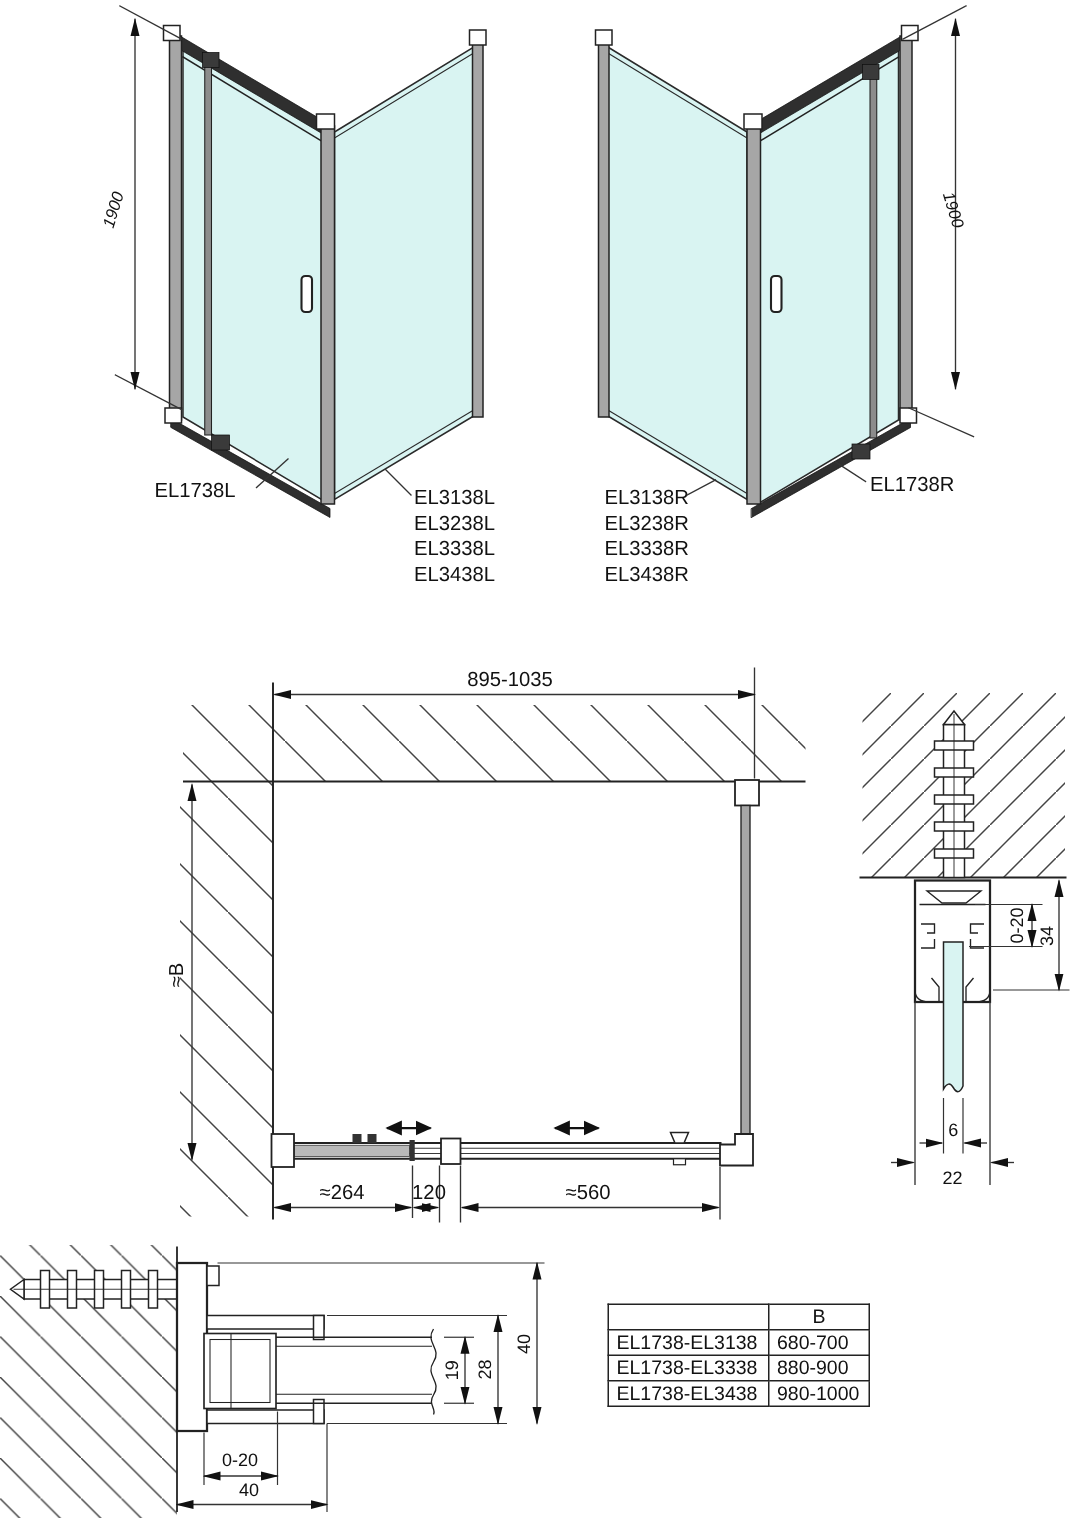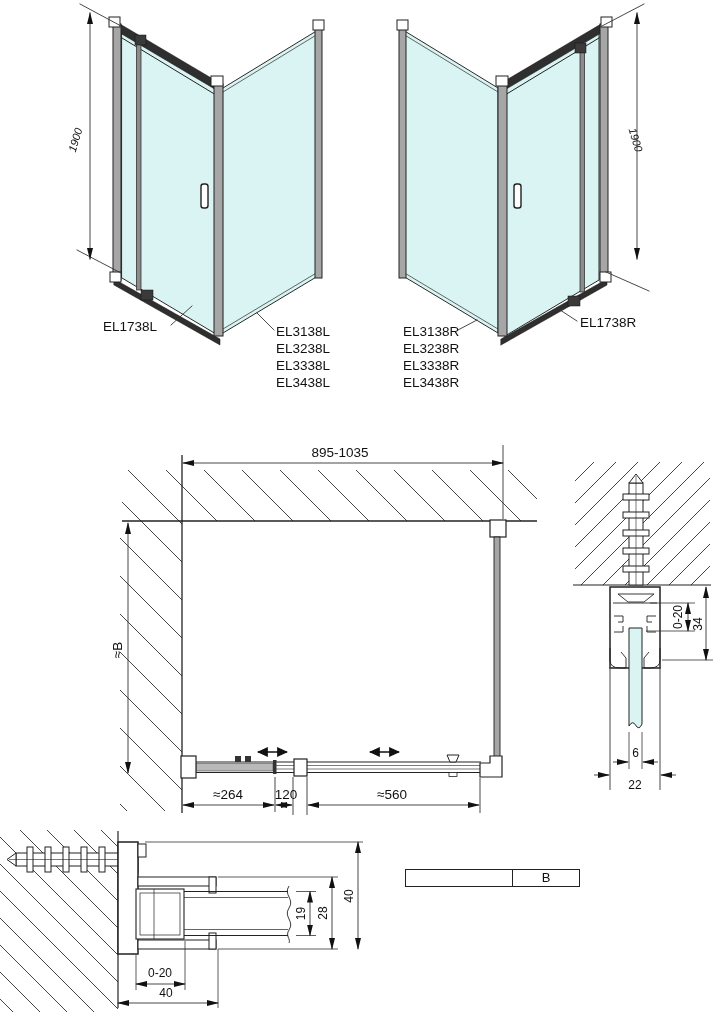--- a/index.html
+++ b/index.html
@@ -312,16 +312,28 @@
 </svg>
 
 <table class="sizes">
   <thead>
     <tr>
       <th class="c1"></th>
       <th class="c2">B</th>
     </tr>
   </thead>
   <tbody>
+    <tr>
+      <td>EL1738-EL3138</td>
+      <td>680-700</td>
+    </tr>
+    <tr>
+      <td>EL1738-EL3338</td>
+      <td>880-900</td>
+    </tr>
+    <tr>
+      <td>EL1738-EL3438</td>
+      <td>980-1000</td>
+    </tr>
   </tbody>
 </table>
 
 </div>
 
 </body></html>

